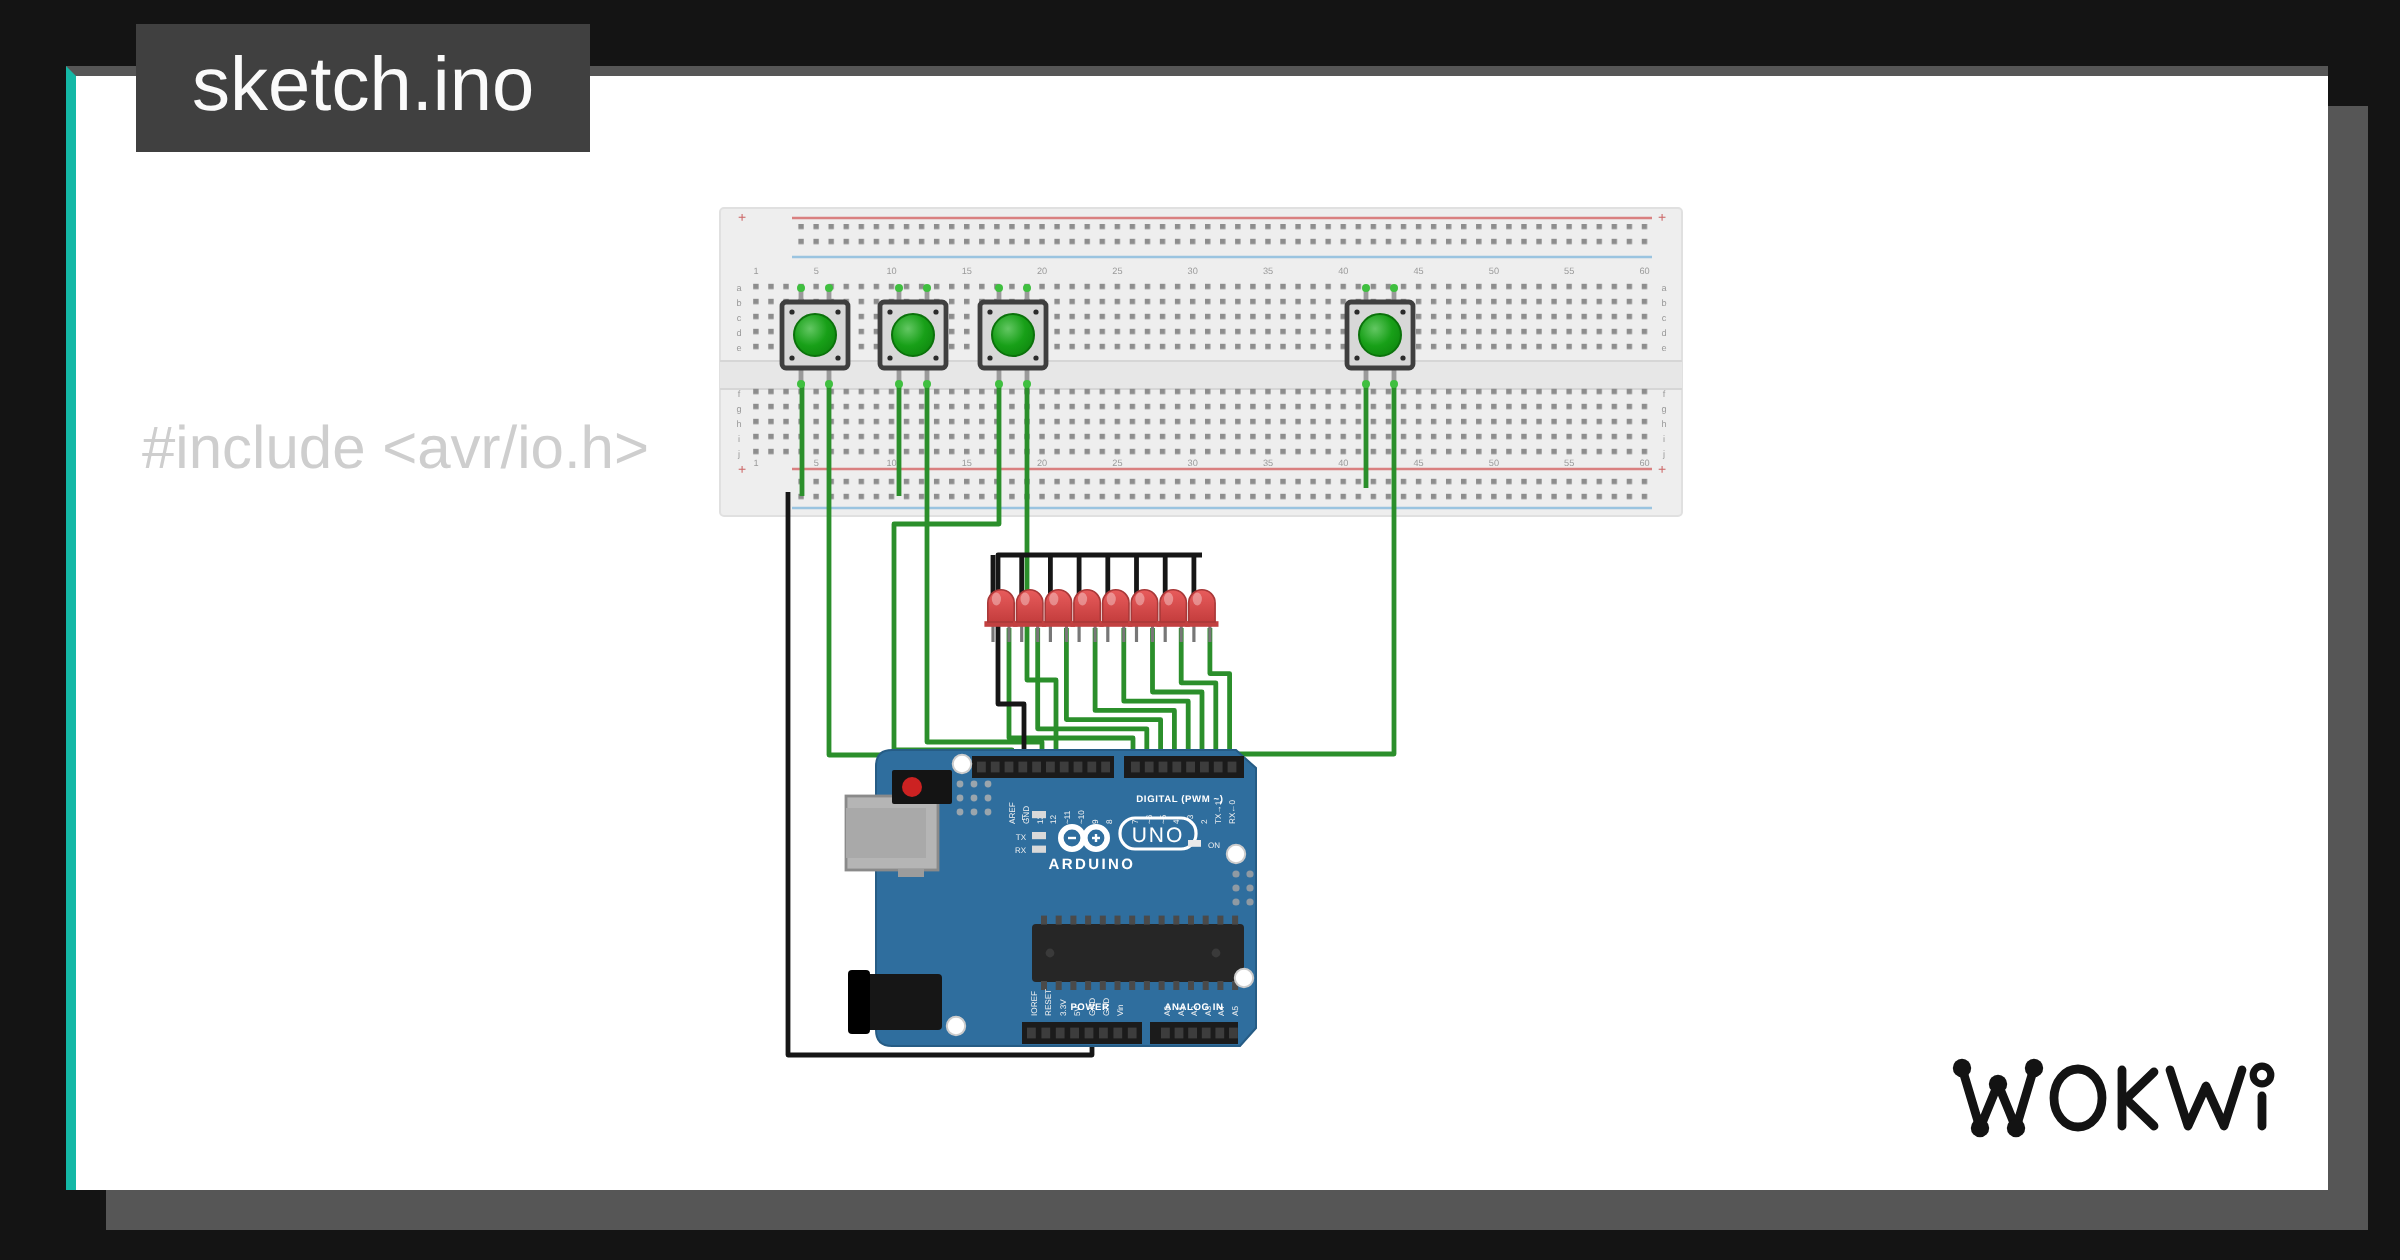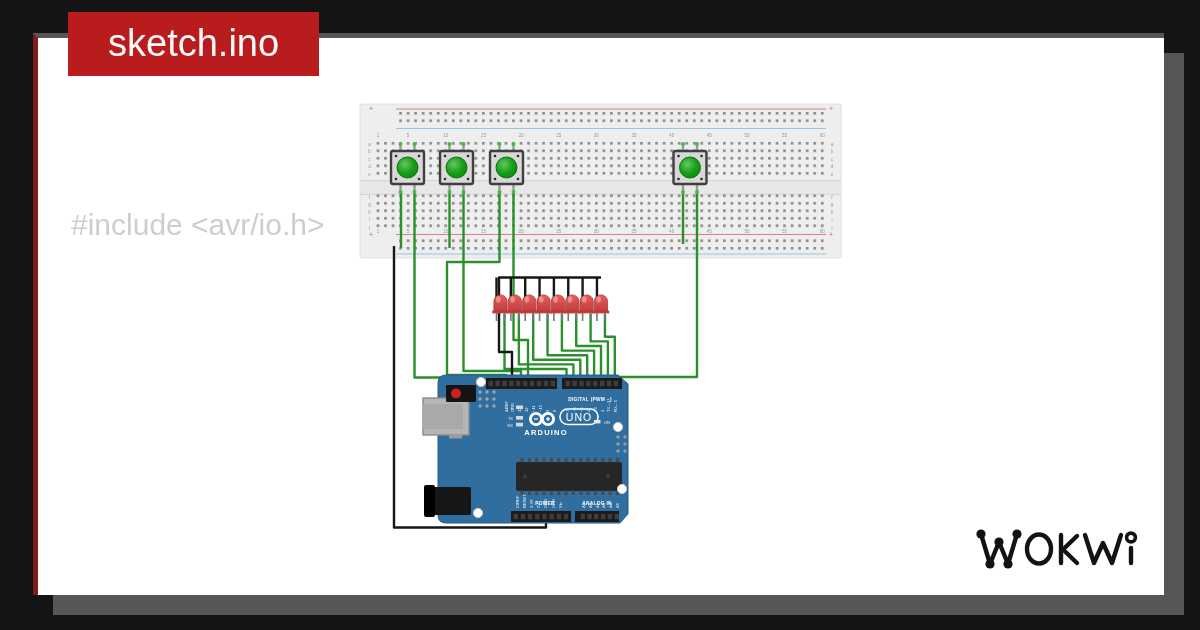--- a/index.html
+++ b/index.html
@@ -1,21 +1,21 @@
 <!DOCTYPE html>
 <html><head>
 <meta charset="utf-8">
 <style>
   html,body{margin:0;padding:0;background:#141414;}
   .stage{position:relative;width:1200px;height:630px;background:#141414;overflow:hidden;
          font-family:"Liberation Sans",sans-serif;}
   .card{position:absolute;left:33px;top:33px;width:1131px;height:562px;box-sizing:border-box;
-        background:#ffffff;border-left:5px solid #7f1d1d;border-top:5px solid #565656;
+        background:#ffffff;border-left:5px solid #14b8a6;border-top:5px solid #565656;
         box-shadow:20px 20px 0 0 #565656;overflow:hidden;}
-  .tab{position:absolute;left:68px;top:12px;height:64px;padding:0 40px;background:#b91c1c;
+  .tab{position:absolute;left:68px;top:12px;height:64px;padding:0 28px;background:#404040;
        color:#fafafa;font-size:38px;line-height:62px;z-index:30;}
   .code{position:absolute;left:33px;top:67px;z-index:1;color:#cecece;font-size:30px;
         line-height:48px;white-space:pre;}
   .code div{height:48px;}
   .circuit-svg{position:absolute;left:0;top:0;z-index:10;pointer-events:none;}
   .logo-svg{position:absolute;left:973px;top:520px;z-index:20;}
   
   text.bb{font-size:4.6px;fill:#9a9a9a;text-anchor:middle;font-family:"Liberation Sans",sans-serif;}
   text.bbplus{font-size:7px;fill:#cc6666;text-anchor:middle;font-family:"Liberation Sans",sans-serif;}
   text.pin{font-size:4.1px;fill:#f2f2f2;font-family:"Liberation Sans",sans-serif;}

